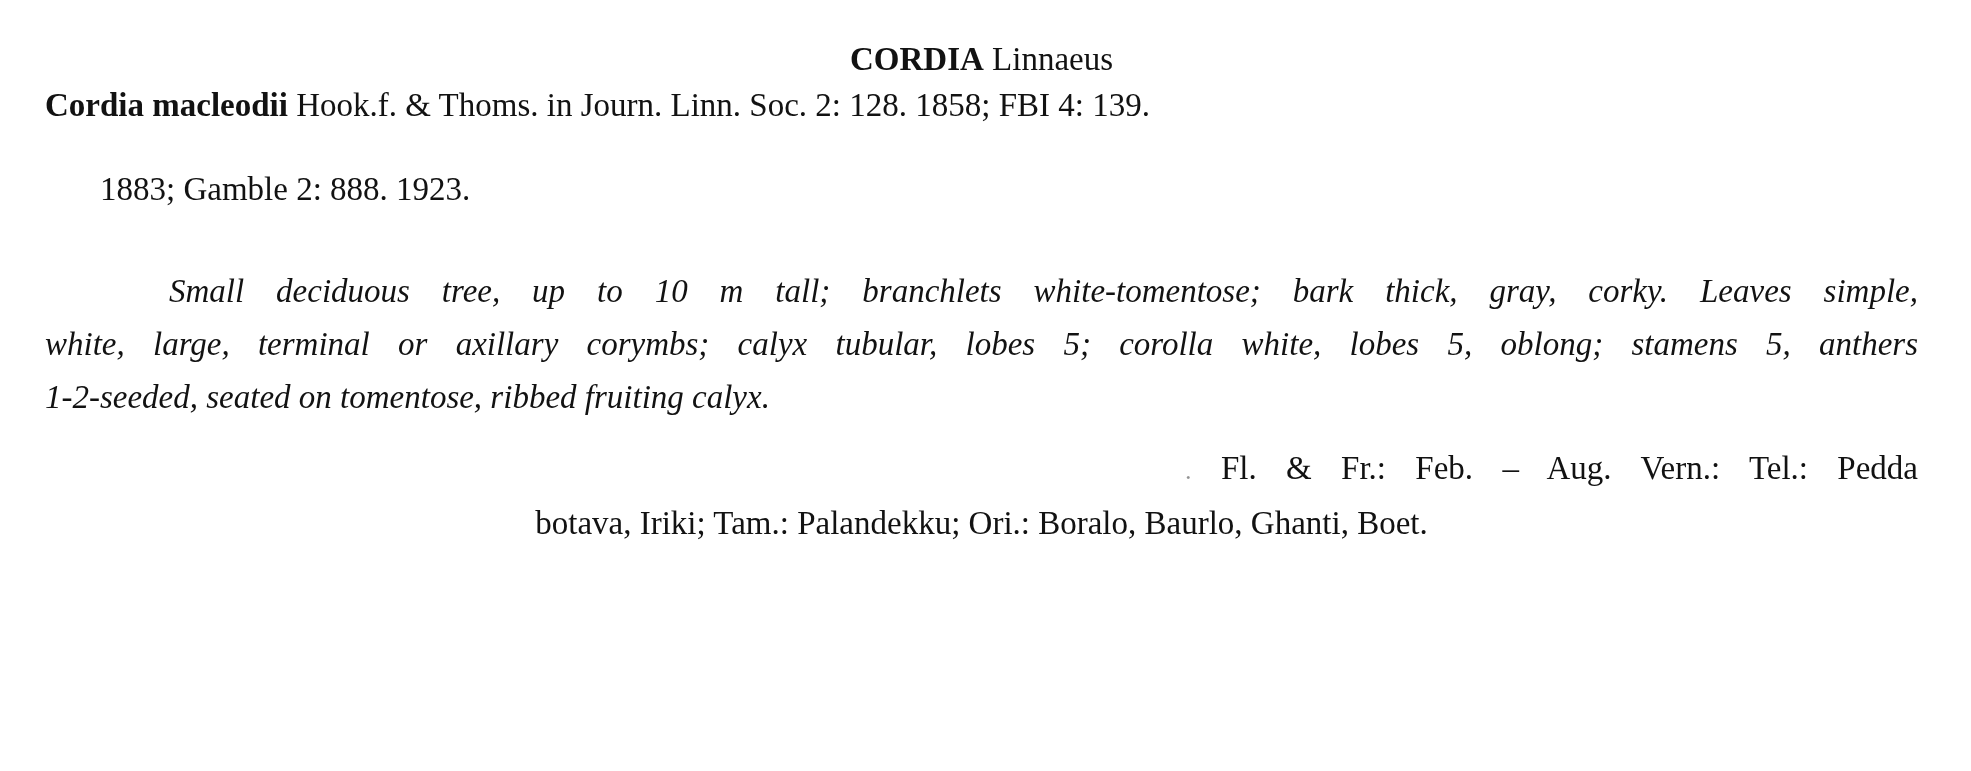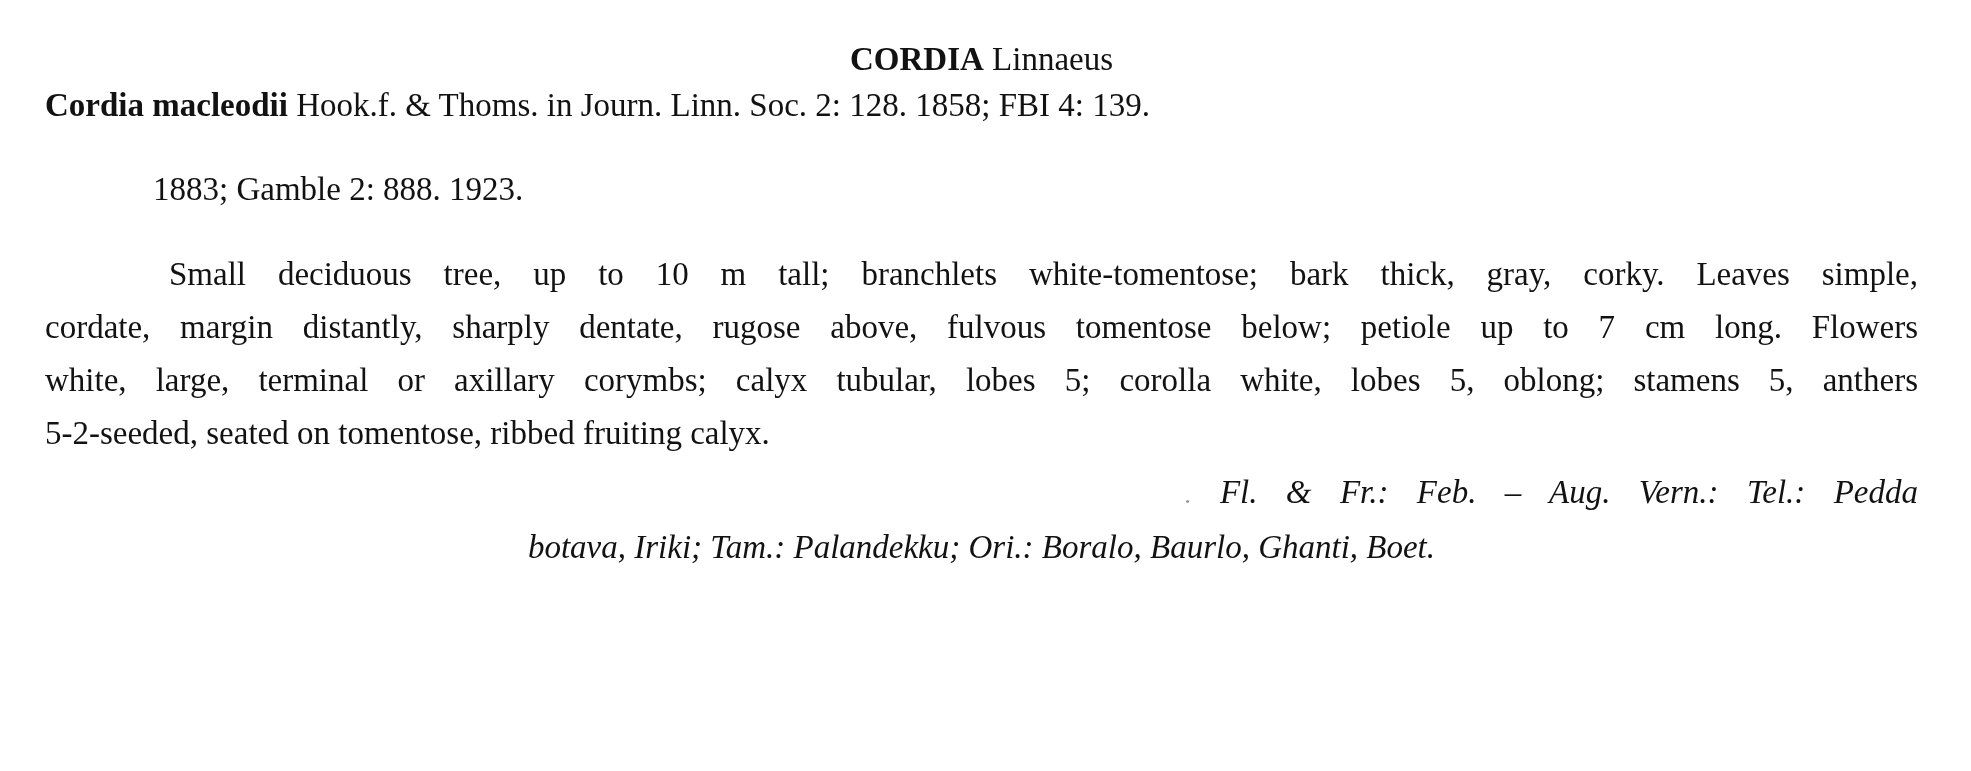--- a/index.html
+++ b/index.html
@@ -23,42 +23,42 @@
   .bold { font-weight: bold; }
   .title-line {
     text-align: center;
     line-height: 46px;
   }
   .citation-line {
     line-height: 46px;
   }
   .citation-continued {
     margin-top: 38px;
-    margin-left: 108px;
+    margin-left: 55px;
     line-height: 46px;
   }
   .description {
-    margin-top: 36px;
+    margin-top: 53px;
+    font-style: italic;
   }
   .description .jline {
     line-height: 53px;
     text-align: justify;
     text-align-last: justify;
     white-space: nowrap;
   }
   .description .jline.first {
     text-indent: 124px;
   }
   .description .jline.last {
     text-align-last: left;
     white-space: normal;
   }
   .phenology {
-    margin-top: 6px;
-    font-style: italic;
+    margin-top: 18px;
   }
   .phenology .pline1 {
     line-height: 53px;
     text-indent: 1140px;
     text-align: justify;
     text-align-last: justify;
     white-space: nowrap;
   }
   .phenology .pline2 {
     line-height: 53px;
@@ -81,23 +81,22 @@
 
   <div class="citation-line">
     <span class="bold">Cordia macleodii</span>
     <span>Hook.f. &amp; Thoms. in Journ. Linn. Soc. 2: 128. 1858; FBI 4: 139.</span>
   </div>
 
   <div class="citation-continued">1883; Gamble 2: 888. 1923.</div>
 
   <div class="description">
     <div class="jline first">Small deciduous tree, up to 10 m tall; branchlets white-tomentose; bark thick, gray, corky. Leaves simple,</div>
-    <div class="jline">cordate, margin distantly, sharply dentate, rugose above, fulvous tomentose below; petiole up to 7 cm long. Flowers</div>
     <div class="jline">white, large, terminal or axillary corymbs; calyx tubular, lobes 5; corolla white, lobes 5, oblong; stamens 5, anthers</div>
-    <div class="jline last">5-2-seeded, seated on tomentose, ribbed fruiting calyx.</div>
+    <div class="jline last">1-2-seeded, seated on tomentose, ribbed fruiting calyx.</div>
   </div>
 
   <div class="phenology">
     <div class="pline1">
       <span class="faint">.</span>
       <span>Fl. &amp; Fr.: Feb. – Aug. Vern.: Tel.: Pedda</span>
     </div>
     <div class="pline2">botava, Iriki; Tam.: Palandekku; Ori.: Boralo, Baurlo, Ghanti, Boet.</div>
   </div>
 

